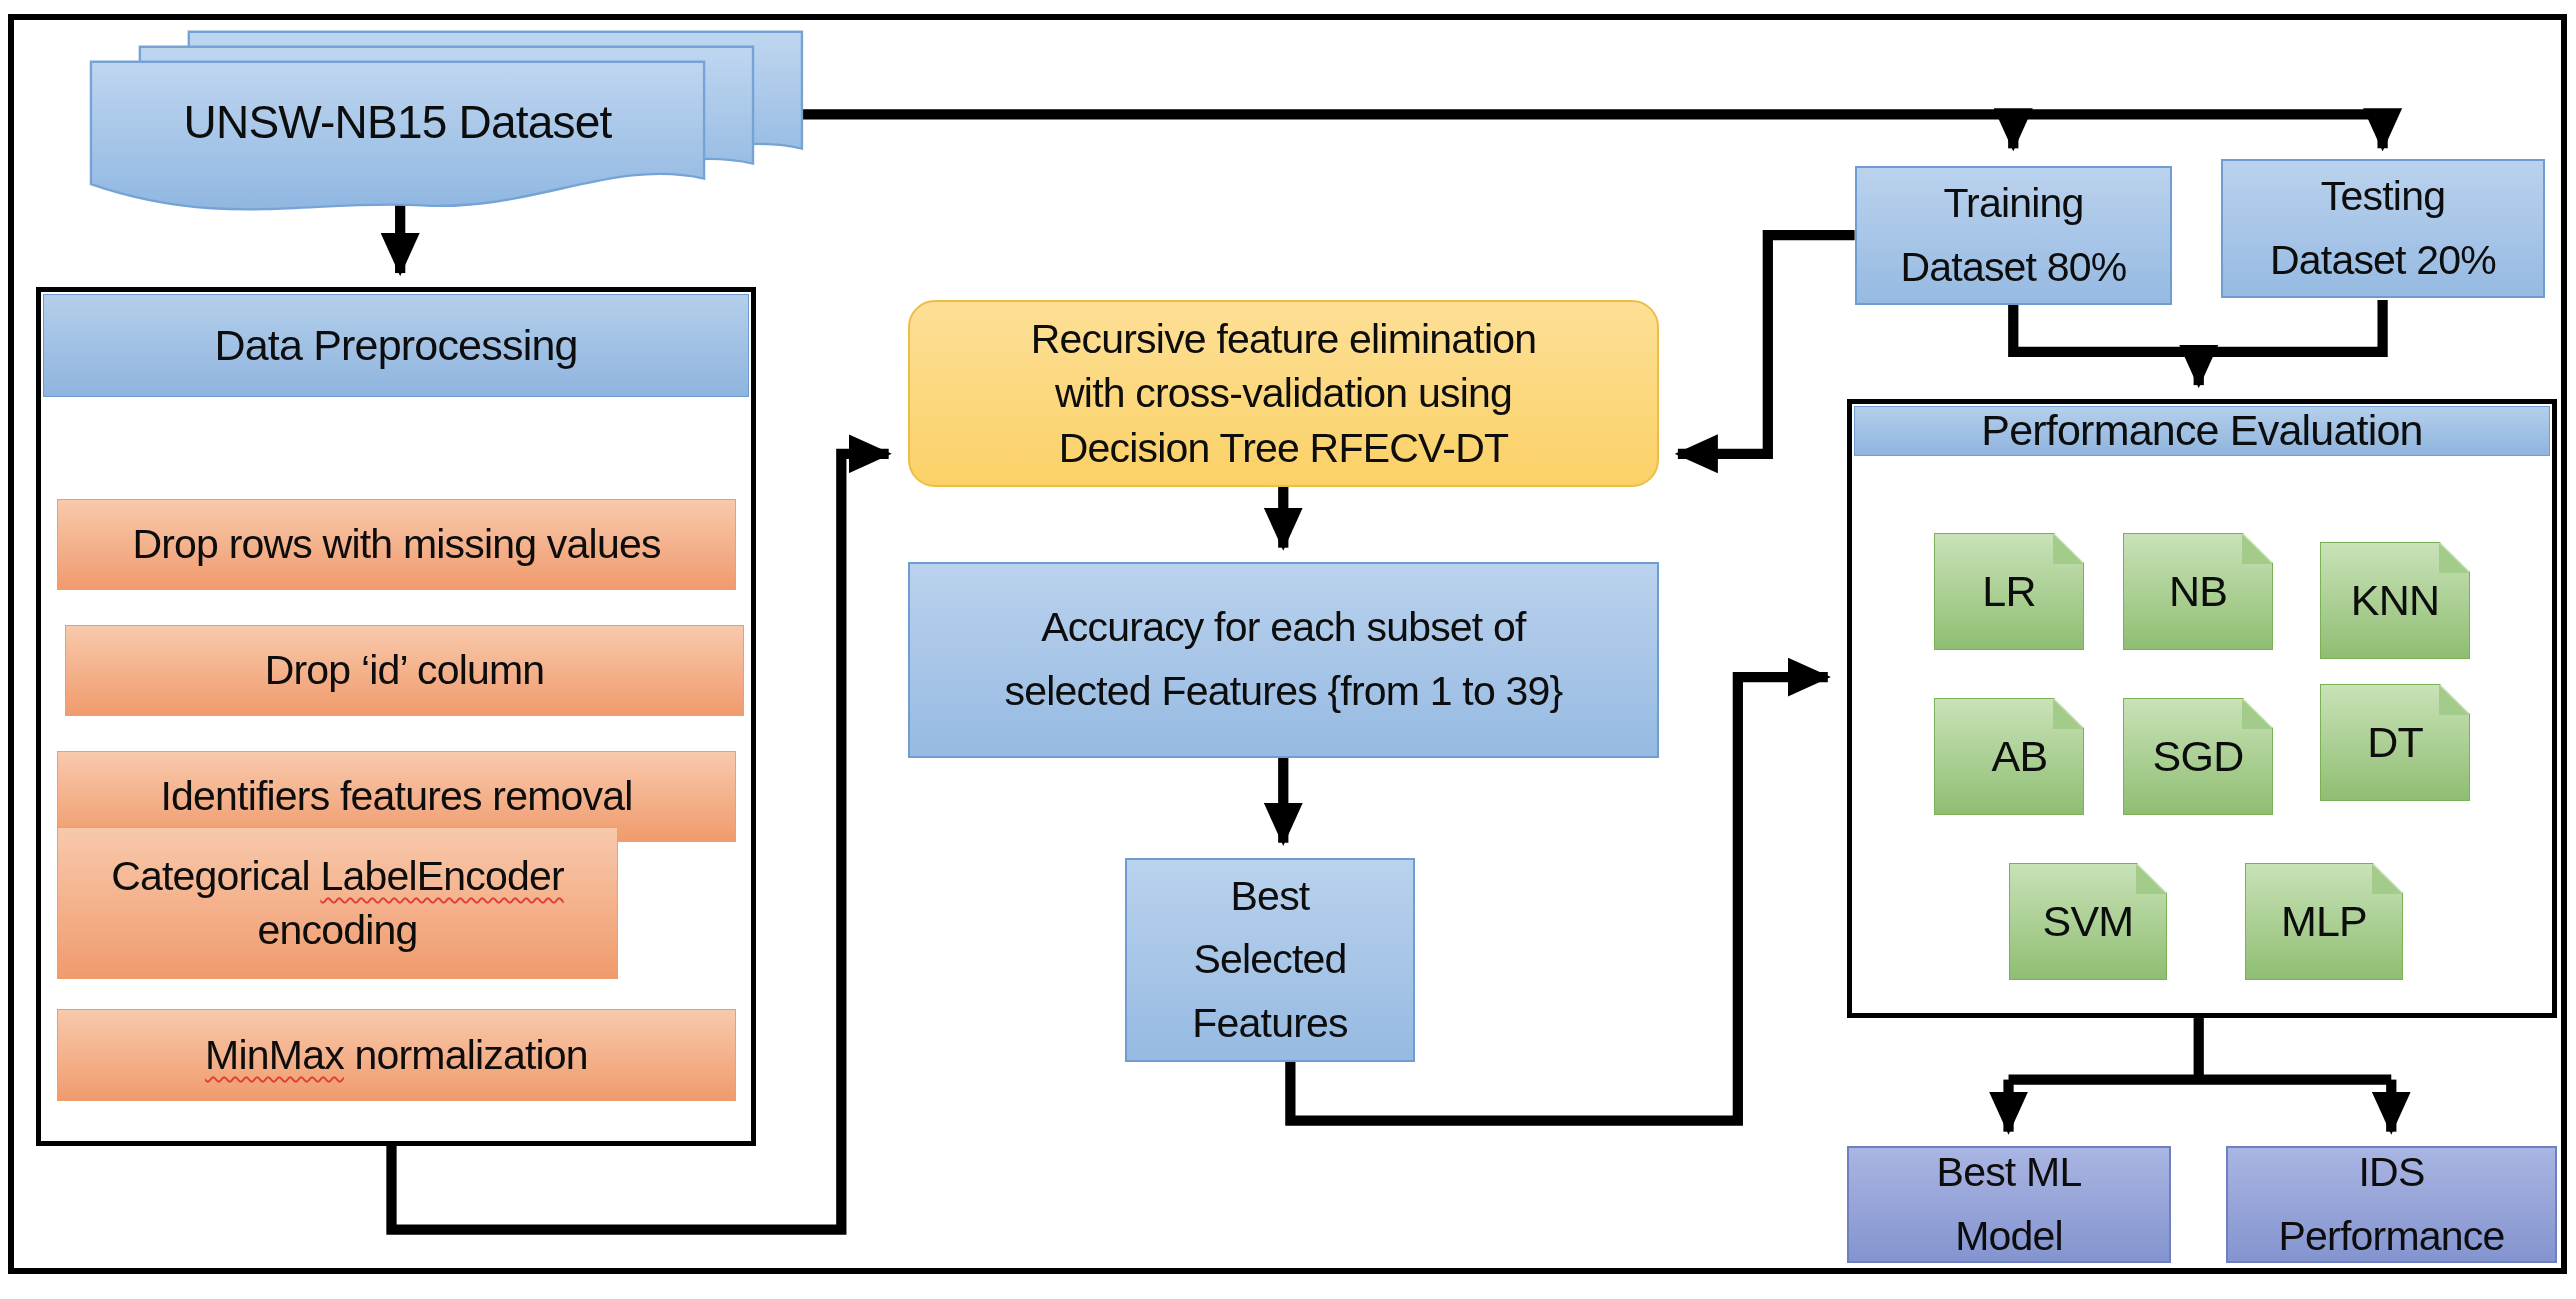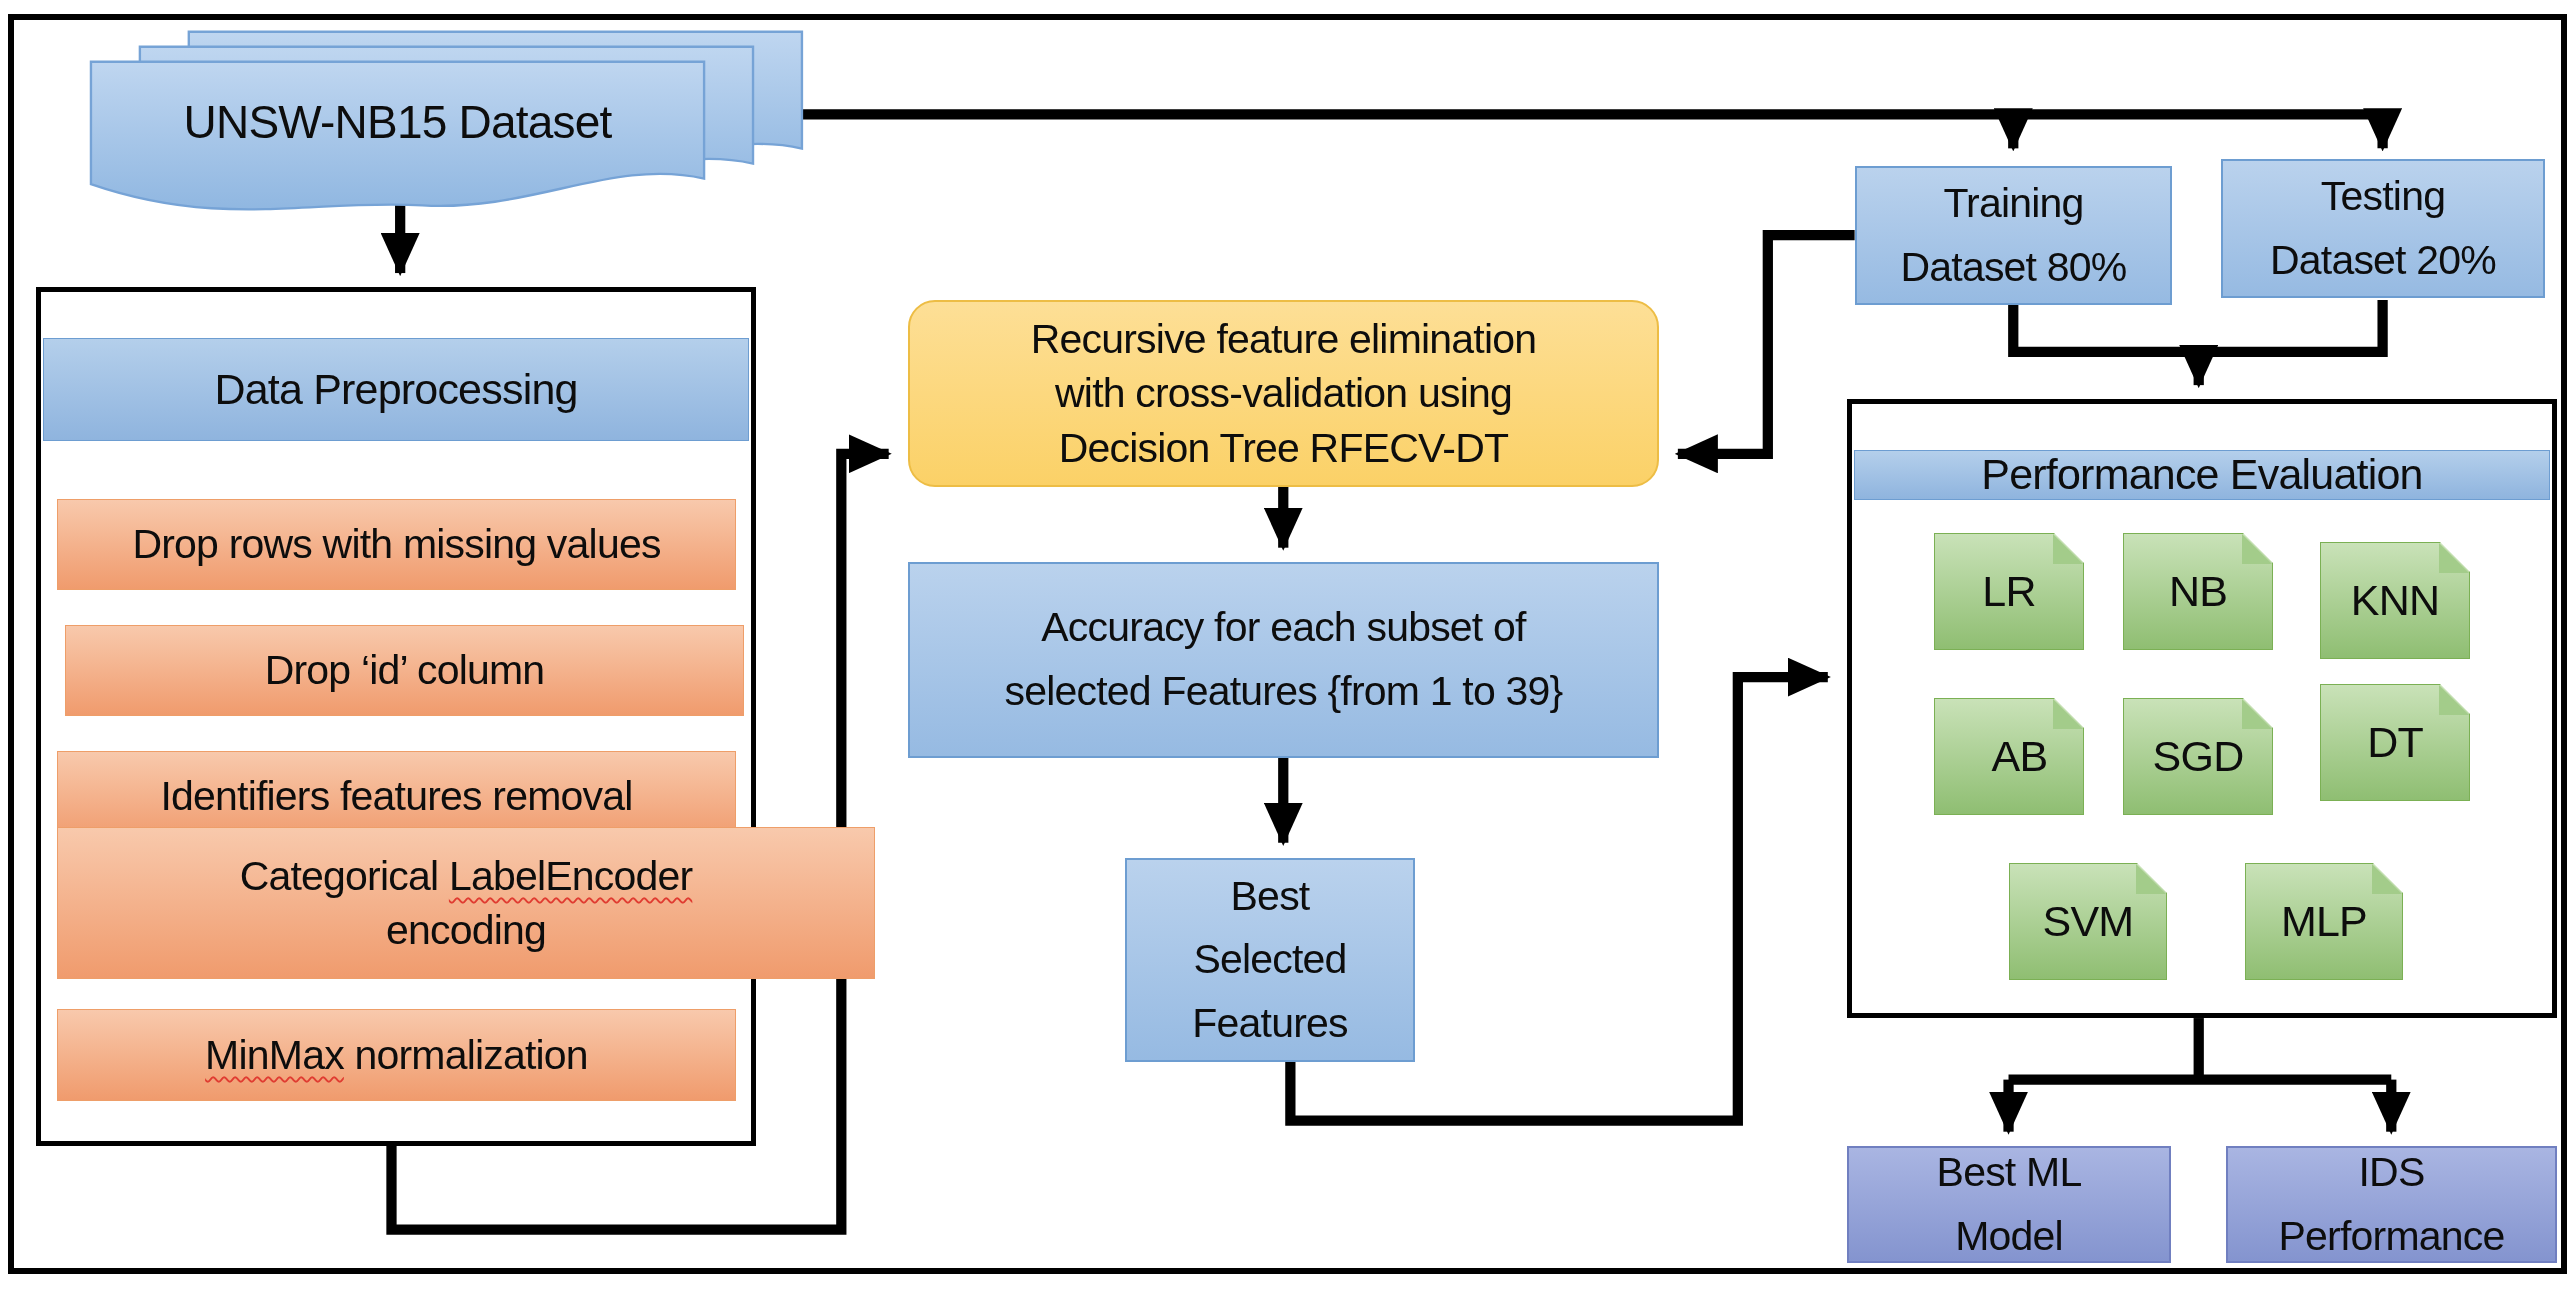--- a/index.html
+++ b/index.html
@@ -6,21 +6,21 @@
   #canvas{
     position:relative;width:2576px;height:1299px;background:#ffffff;overflow:hidden;
     font-family:"Liberation Sans",sans-serif;color:#0d0d0d;letter-spacing:-0.8px;
   }
   .frame{position:absolute;left:8px;top:14px;width:2559px;height:1260px;
     border:6.3px solid #000;box-sizing:border-box;}
   .wires{position:absolute;left:0;top:0;width:2576px;height:1299px;}
   .node{position:absolute;display:flex;flex-direction:column;align-items:center;
     justify-content:center;text-align:center;box-sizing:border-box;}
   .blue{background:linear-gradient(180deg,#bad2ed 0%,#96bae2 100%);border:2.4px solid #6d9dd1;}
-  .bluehdr{background:linear-gradient(180deg,#b4cfeb 0%,#8fb4de 100%);border:1.6px solid #6d9dd1;margin-top:44px;}
+  .bluehdr{background:linear-gradient(180deg,#b4cfeb 0%,#8fb4de 100%);border:1.6px solid #6d9dd1;}
   .panel{position:absolute;background:#ffffff;border:5.5px solid #000;box-sizing:border-box;}
   .orange{background:linear-gradient(180deg,#f8c9ac 0%,#f09b6d 100%);border:1.6px solid #ee9e69;}
   .yellow{background:linear-gradient(180deg,#fddf96 0%,#fbd167 100%);border:2.4px solid #edbd45;}
   .green{background:linear-gradient(180deg,#c9e2b8 0%,#8fbe72 100%);border:1.6px solid #7bb054;
     clip-path:polygon(0 0,calc(100% - 30px) 0,100% 30px,100% 100%,0 100%);}
   .green::after{content:"";position:absolute;top:0;right:0;width:30px;height:30px;
     background:#a3cc8a;clip-path:polygon(0 0,100% 100%,0 100%);}
   .purple{background:linear-gradient(180deg,#a9b5e2 0%,#8494cf 100%);border:2.4px solid #707fc0;}
   .t52{font-size:41px;line-height:1.32;}
   .t54{font-size:43px;line-height:1.3;}
@@ -85,21 +85,21 @@
 
   <div class="node orange t52" style="left:57px;top:499px;width:679px;height:91px;">
     <span>Drop rows with missing values</span>
   </div>
   <div class="node orange t52" style="left:57px;top:625px;width:679px;height:91px;margin-left:8px;">
     <span>Drop ‘id’ column</span>
   </div>
   <div class="node orange t52" style="left:57px;top:751px;width:679px;height:91px;">
     <span>Identifiers features removal</span>
   </div>
-  <div class="node orange t52" style="left:57px;top:827px;width:818px;height:152px;">
+  <div class="node orange t52" style="left:57px;top:827px;width:561px;height:152px;">
     <div><span>Categorical </span><span class="squig">LabelEncoder</span></div>
     <div>encoding</div>
   </div>
   <div class="node orange t52" style="left:57px;top:1009px;width:679px;height:92px;">
     <div><span class="squig">MinMax</span><span> normalization</span></div>
   </div>
 
   <div class="node yellow t52" style="left:908px;top:300px;width:751px;height:187px;border-radius:27px;">
     <div>Recursive feature elimination</div>
     <div>with cross-validation using</div>

